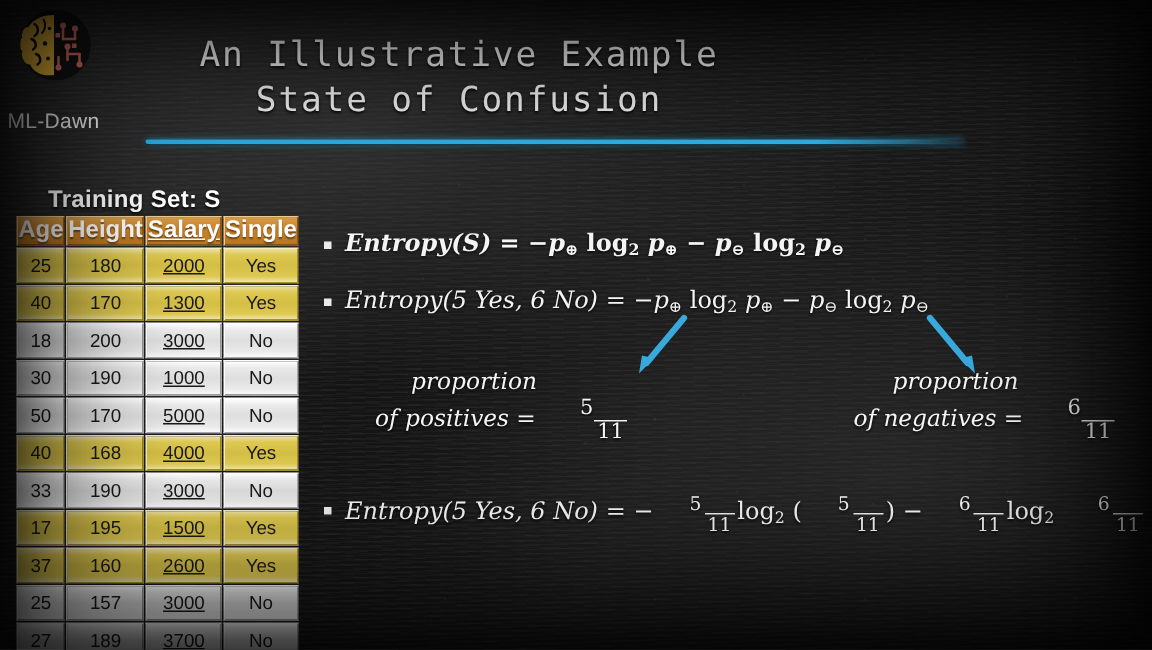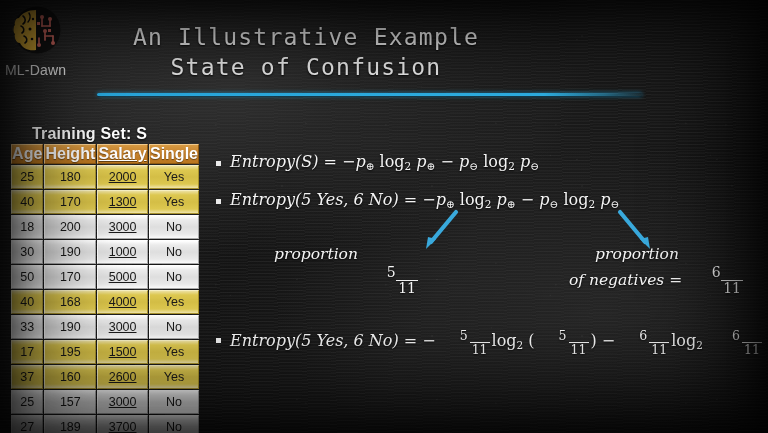--- a/index.html
+++ b/index.html
@@ -26,21 +26,21 @@
       radial-gradient(circle at 73% 52%, rgba(255,255,255,.13) 0 .6px, transparent 1px),
       radial-gradient(circle at 88% 24%, rgba(255,255,255,.15) 0 .6px, transparent 1px),
       radial-gradient(circle at 27% 78%, rgba(255,255,255,.12) 0 .6px, transparent 1px),
       radial-gradient(circle at 61% 88%, rgba(255,255,255,.12) 0 .6px, transparent 1px);
     background-size:140px 120px,160px 140px,180px 130px,150px 150px,170px 160px,190px 140px;
   }
 
   
   #logo{position:absolute;left:9px;top:5px;width:56px;height:52px;}
   #logo-label{
-    position:absolute;left:5px;top:62px;color:#f2f2f2;font-size:14px;
+    position:absolute;left:5px;top:72px;color:#f2f2f2;font-size:14px;
     letter-spacing:.2px;font-family:"Liberation Sans",sans-serif;
   }
 
   
   #title-block{
     position:absolute;left:0;top:22px;width:612px;text-align:center;
     color:#f3f3f3;font-family:"DejaVu Sans Mono","Liberation Mono",monospace;
     font-size:23px;line-height:30px;letter-spacing:1.2px;
     text-shadow:0 1px 2px rgba(0,0,0,.9);
   }
@@ -244,21 +244,21 @@
             <td class="col-height c-silver">189</td>
             <td class="col-salary c-silver">3700</td>
             <td class="col-single c-silver">No</td>
           </tr>
         </tbody>
     </table>
   </div>
 
   <div class="bullet-row" style="left:216px;top:152px;">
     <span class="bullet"></span>
-    <span class="math" style="display:inline-block;margin-left:14px;">
+    <span class="math" style="display:inline-block;margin-left:14px;font-weight:bold;">
       <span>Entropy(S)</span>
       <span class="opsym">=</span>
       <span class="opsym">−</span><span>p</span><span class="sub">⊕</span>
       <span class="up">log</span><span class="sub">2</span>
       <span>p</span><span class="sub">⊕</span>
       <span class="opsym">−</span>
       <span>p</span><span class="sub">⊖</span>
       <span class="up">log</span><span class="sub">2</span>
       <span>p</span><span class="sub">⊖</span>
     </span>
@@ -289,20 +289,21 @@
   <div class="arrow" style="left:612px;top:206px;">
     <svg width="46" height="48" viewBox="0 0 46 48">
       <line x1="8" y1="6" x2="33" y2="36" stroke="#39a9dc" stroke-width="4.2" stroke-linecap="round"></line>
       <polygon points="38,43 28,33 36,31" fill="#39a9dc"></polygon>
     </svg>
   </div>
 
   <div class="annot" style="left:240px;top:243px;width:180px;">
     <div style="text-align:center;padding-right:28px;">proportion</div>
     <div style="white-space:nowrap;">
+      <span>of positives =</span>
       <span class="frac big">
         <span class="num">5</span>
         <span class="den">11</span>
       </span>
     </div>
   </div>
 
   <div class="annot" style="left:555px;top:243px;width:190px;">
     <div style="text-align:center;padding-right:26px;">proportion</div>
     <div style="white-space:nowrap;">

